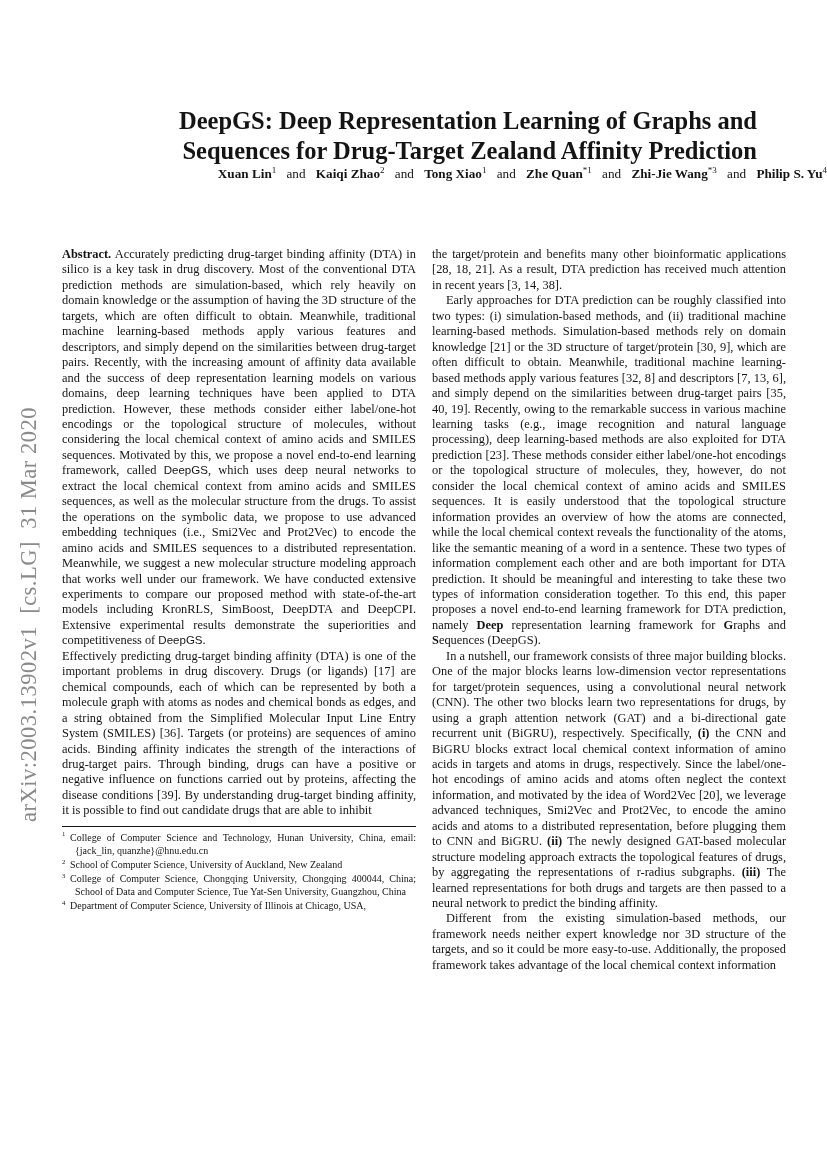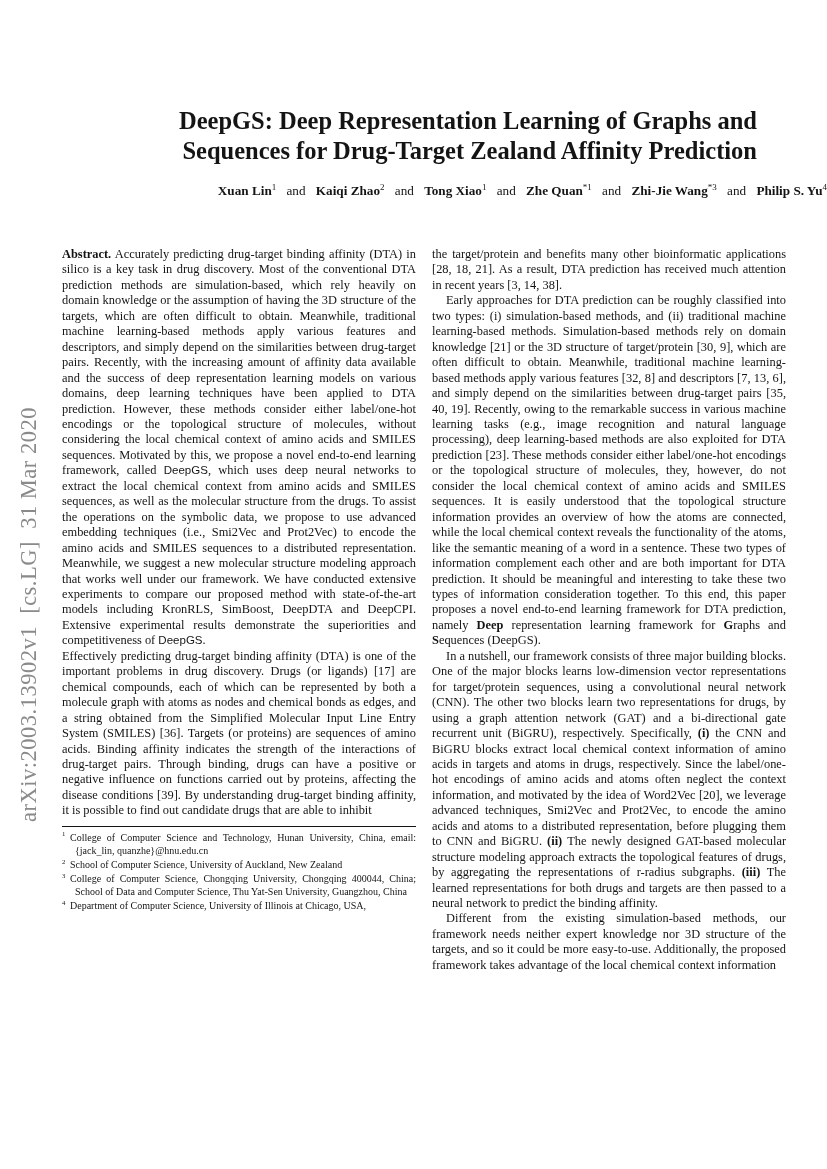--- a/index.html
+++ b/index.html
@@ -29,21 +29,20 @@
   }
   
   .header { position: absolute; top: 106px; left: 0; right: 0; text-align: right; }
   .title {
     font-size: 24.5px;
     font-weight: bold;
     line-height: 1.22;
     margin: 0 70px;
   }
   .authors {
-    margin-top: 17px;
     font-size: 13.2px;
   }
   .author { white-space: nowrap; }
   .author .name { font-weight: bold; }
   .author sup, .fn-marker { font-size: 0.68em; vertical-align: super; line-height: 0; }
   .author-sep { margin: 0 7px; }
   
   .columns {
     position: absolute;
     top: 247px;
@@ -118,21 +117,21 @@
     <div class="col">
       <p class="body-text"><span class="run-b">Abstract.</span><span>  Accurately predicting drug-target binding affinity (DTA) in silico is a key task in drug discovery. Most of the conventional DTA prediction methods are simulation-based, which rely heavily on domain knowledge or the assumption of having the 3D structure of the targets, which are often difficult to obtain. Meanwhile, traditional machine learning-based methods apply various features and descriptors, and simply depend on the similarities between drug-target pairs. Recently, with the increasing amount of affinity data available and the success of deep representation learning models on various domains, deep learning techniques have been applied to DTA prediction. However, these methods consider either label/one-hot encodings or the topological structure of molecules, without considering the local chemical context of amino acids and SMILES sequences. Motivated by this, we propose a novel end-to-end learning framework, called </span><span class="run-sans">DeepGS</span><span>, which uses deep neural networks to extract the local chemical context from amino acids and SMILES sequences, as well as the molecular structure from the drugs. To assist the operations on the symbolic data, we propose to use advanced embedding techniques (i.e., Smi2Vec and Prot2Vec) to encode the amino acids and SMILES sequences to a distributed representation. Meanwhile, we suggest a new molecular structure modeling approach that works well under our framework. We have conducted extensive experiments to compare our proposed method with state-of-the-art models including KronRLS, SimBoost, DeepDTA and DeepCPI. Extensive experimental results demonstrate the superiorities and competitiveness of </span><span class="run-sans">DeepGS</span><span>.</span></p>
 
 
       <p class="body-text">Effectively predicting drug-target binding affinity (DTA) is one of the important problems in drug discovery. Drugs (or ligands) [17] are chemical compounds, each of which can be represented by both a molecule graph with atoms as nodes and chemical bonds as edges, and a string obtained from the Simplified Molecular Input Line Entry System (SMILES) [36]. Targets (or proteins) are sequences of amino acids. Binding affinity indicates the strength of the interactions of drug-target pairs. Through binding, drugs can have a positive or negative influence on functions carried out by proteins, affecting the disease conditions [39]. By understanding drug-target binding affinity, it is possible to find out candidate drugs that are able to inhibit</p>
 
       <div class="footnote-block">
         <hr class="footnote-rule">
         <p class="footnote"><sup class="fn-marker">1</sup><span class="fn-text">College of Computer Science and Technology, Hunan University, China, email: {jack_lin, quanzhe}@hnu.edu.cn</span></p>
         <p class="footnote"><sup class="fn-marker">2</sup><span class="fn-text">School of Computer Science, University of Auckland, New Zealand</span></p>
-        <p class="footnote"><sup class="fn-marker">3</sup><span class="fn-text">College of Computer Science, Chongqing University, Chongqing 400044, China; School of Data and Computer Science, Thu Yat-Sen University, Guangzhou, China</span></p>
+        <p class="footnote"><sup class="fn-marker">3</sup><span class="fn-text">College of Computer Science, Chongqing University, Chongqing 400044, China; School of Data and Computer Science, Tue Yat-Sen University, Guangzhou, China</span></p>
         <p class="footnote"><sup class="fn-marker">4</sup><span class="fn-text">Department of Computer Science, University of Illinois at Chicago, USA,</span></p>
       </div>
     </div>
 
     <div class="col">
       <p class="body-text">the target/protein and benefits many other bioinformatic applications [28, 18, 21]. As a result, DTA prediction has received much attention in recent years [3, 14, 38].</p>
       <p class="body-text indent"><span>Early approaches for DTA prediction can be roughly classified into two types: (i) simulation-based methods, and (ii) traditional machine learning-based methods. Simulation-based methods rely on domain knowledge [21] or the 3D structure of target/protein [30, 9], which are often difficult to obtain. Meanwhile, traditional machine learning-based methods apply various features [32, 8] and descriptors [7, 13, 6], and simply depend on the similarities between drug-target pairs [35, 40, 19]. Recently, owing to the remarkable success in various machine learning tasks (</span><span class="run-i">e.g.</span><span>, image recognition and natural language processing), deep learning-based methods are also exploited for DTA prediction [23]. These methods consider either label/one-hot encodings or the topological structure of molecules, they, however, do not consider the local chemical context of amino acids and SMILES sequences. It is easily understood that the topological structure information provides an overview of how the atoms are connected, while the local chemical context reveals the functionality of the atoms, like the semantic meaning of a word in a sentence. These two types of information complement each other and are both important for DTA prediction. It should be meaningful and interesting to take these two types of information consideration together. To this end, this paper proposes a novel end-to-end learning framework for DTA prediction, namely </span><span class="run-b">Deep</span><span> representation learning framework for </span><span class="run-b">G</span><span>raphs and </span><span class="run-b">S</span><span>equences (DeepGS).</span></p>
       <p class="body-text indent"><span>In a nutshell, our framework consists of three major building blocks. One of the major blocks learns low-dimension vector representations for target/protein sequences, using a convolutional neural network (CNN). The other two blocks learn two representations for drugs, by using a graph attention network (GAT) and a bi-directional gate recurrent unit (BiGRU), respectively. Specifically, </span><span class="run-b">(i)</span><span> the CNN and BiGRU blocks extract local chemical context information of amino acids in targets and atoms in drugs, respectively. Since the label/one-hot encodings of amino acids and atoms often neglect the context information, and motivated by the idea of Word2Vec [20], we leverage advanced techniques, </span><span class="run-i">Smi2Vec</span><span> and </span><span class="run-i">Prot2Vec</span><span>, to encode the amino acids and atoms to a distributed representation, before plugging them to CNN and BiGRU. </span><span class="run-b">(ii)</span><span> The newly designed GAT-based molecular structure modeling approach extracts the topological features of drugs, by aggregating the representations of </span><span class="run-i">r</span><span>-radius subgraphs. </span><span class="run-b">(iii)</span><span> The learned representations for both drugs and targets are then passed to a neural network to predict the binding affinity.</span></p>
       <p class="body-text indent">Different from the existing simulation-based methods, our framework needs neither expert knowledge nor 3D structure of the targets, and so it could be more easy-to-use. Additionally, the proposed framework takes advantage of the local chemical context information</p>
     </div>

